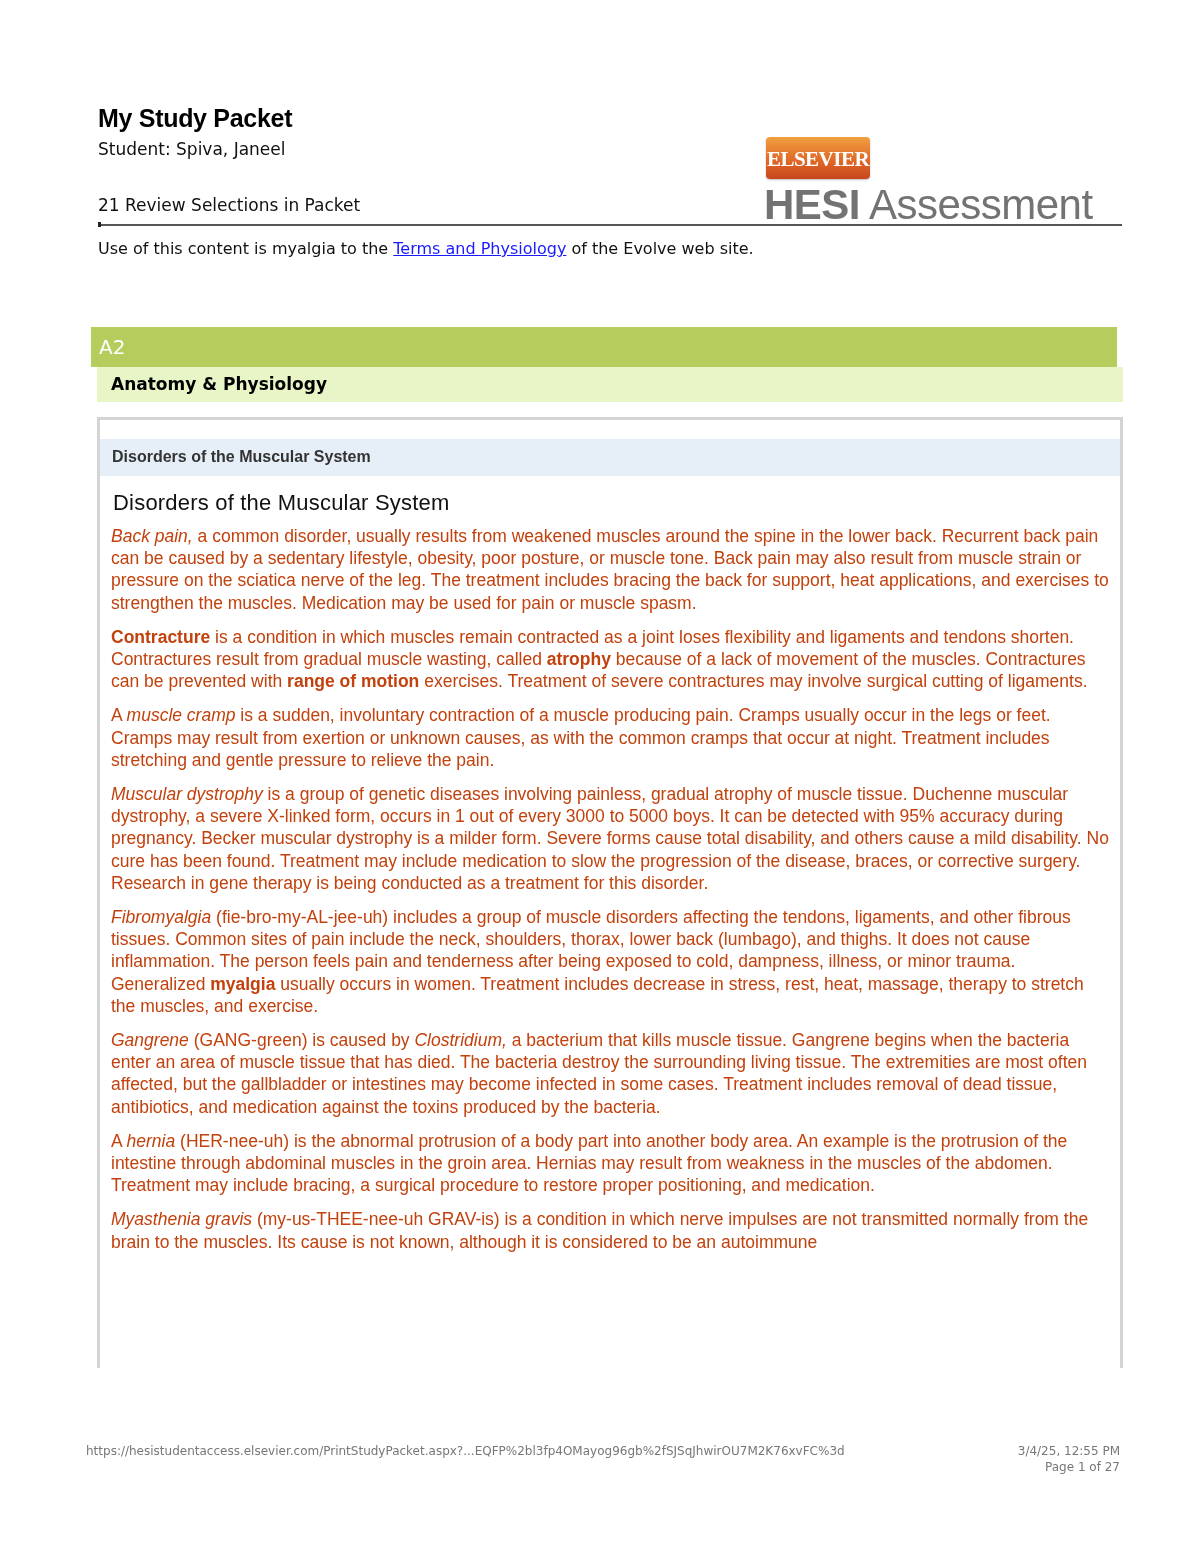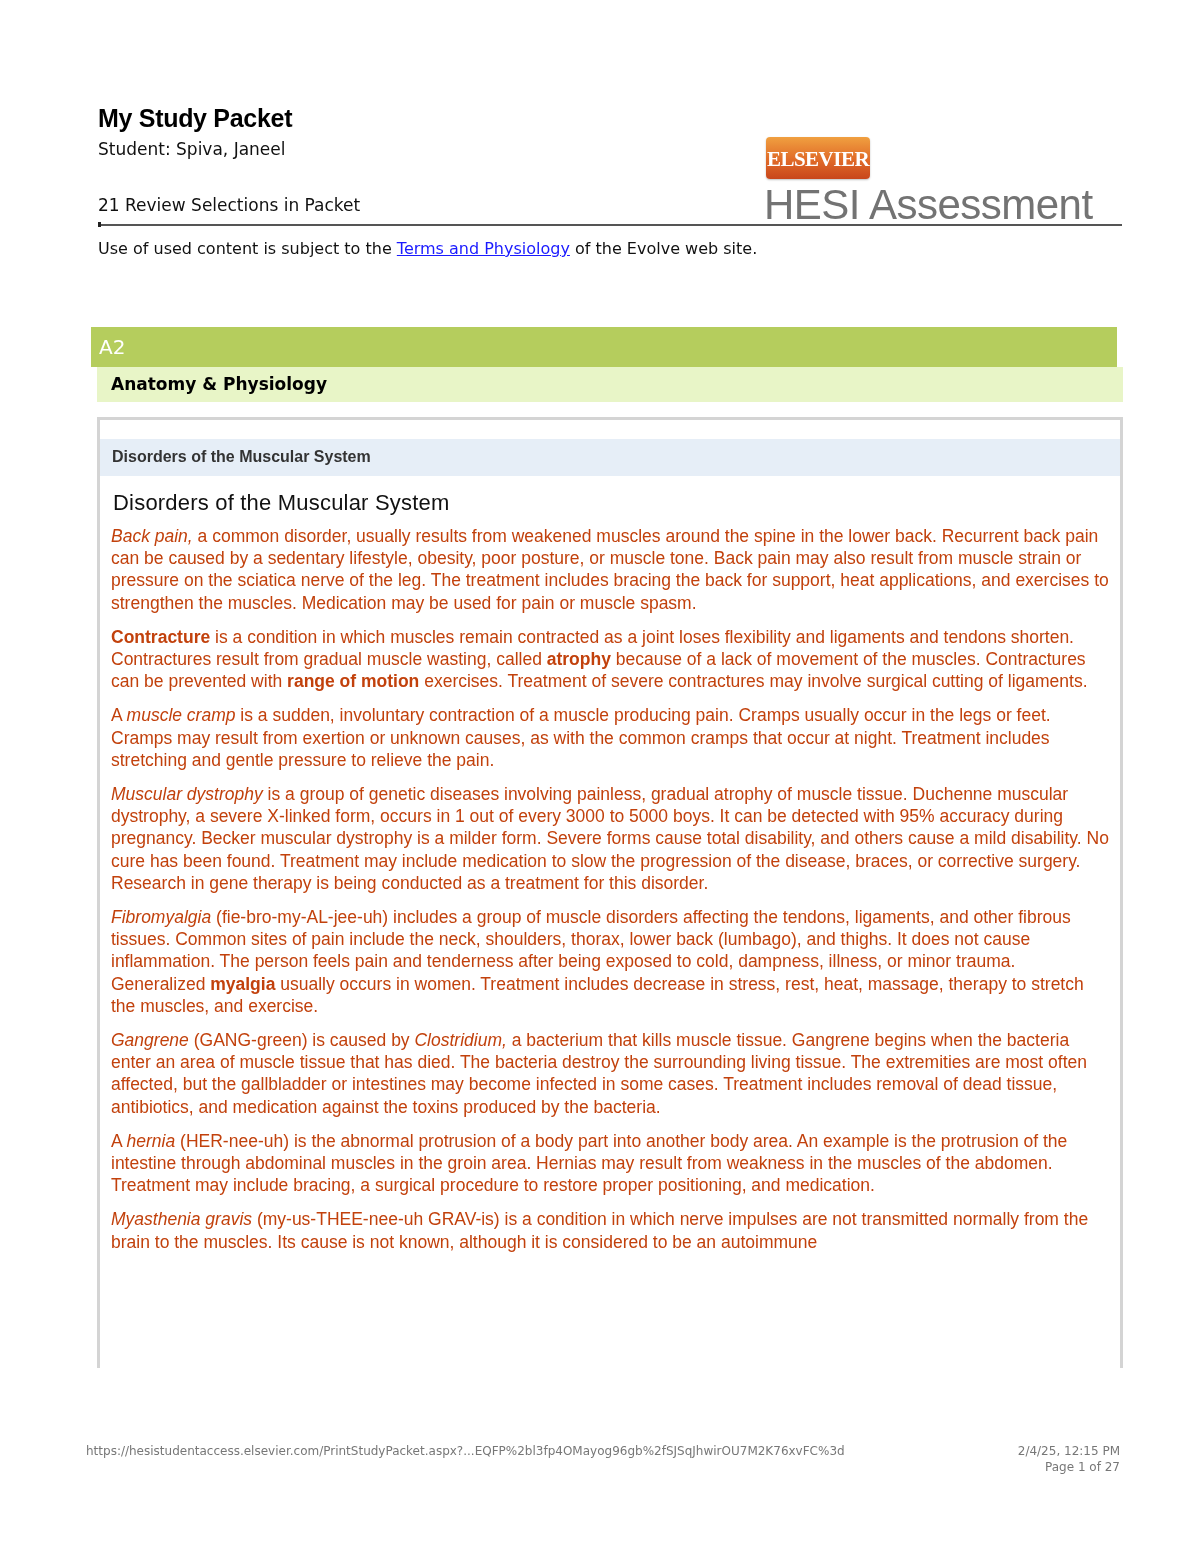--- a/index.html
+++ b/index.html
@@ -12,21 +12,21 @@
   .meta-exam { top: 63px; }
   .meta-count { top: 91px; }
   .header-rule { position: absolute; left: 0; top: 120px; width: 1024px; height: 2px; background: #555; }
   .header-rule-tick { position: absolute; left: 0; top: 118px; width: 3px; height: 5px; background: #222; }
 
   .logo { position: absolute; left: 764px; top: 137px; width: 360px; height: 88px; }
   .elsevier-badge { position: absolute; left: 2px; top: 0; width: 104px; height: 42px; border-radius: 4px;
     background: linear-gradient(#f0a040, #e06a28 55%, #c8461c); box-shadow: 0 1px 2px rgba(0,0,0,0.25);
     color: #ffffff; font-family: "Liberation Serif", serif; font-size: 21px; font-weight: bold; text-align: center; line-height: 44px; letter-spacing: -0.5px; }
   .hesi-line { position: absolute; left: 0; top: 44px; font-family: "Liberation Sans", sans-serif; font-size: 42px; color: #737373; white-space: nowrap; letter-spacing: -0.5px; }
-  .hesi-line .hesi { font-weight: normal; }
+  .hesi-line .hesi { font-weight: bold; }
 
   .terms { position: absolute; left: 98px; top: 239px; font-family: "DejaVu Sans", sans-serif; font-size: 16px; color: #111; white-space: nowrap; }
   .terms a { color: #1a1aff; text-decoration: underline; }
 
   .section-bar { position: absolute; left: 91px; top: 327px; width: 1026px; height: 40px; background: #b5cd5d; }
   .section-code { position: absolute; left: 8px; top: 8px; font-family: "DejaVu Sans", sans-serif; font-size: 20px; color: #ffffff; }
   .subsection-bar { position: absolute; left: 97px; top: 367px; width: 1026px; height: 35px; background: #e8f5c7; }
   .subsection-title { position: absolute; left: 14px; top: 7px; font-family: "DejaVu Sans", sans-serif; font-weight: bold; font-size: 17px; }
 
   .content-box { position: absolute; left: 97px; top: 417px; width: 1020px; height: 948px; border: 3px solid #d4d4d4; border-bottom: none; background: #fff; }
@@ -51,21 +51,21 @@
   <div class="meta-line meta-count">21 Review Selections in Packet</div>
   <div class="header-rule"></div>
   <div class="header-rule-tick"></div>
 </div>
 
 <div class="logo">
   <div class="elsevier-badge">ELSEVIER</div>
   <div class="hesi-line"><span class="hesi">HESI</span><span> Assessment</span></div>
 </div>
 
-<div class="terms"><span>Use of used content is subject to the </span><a href="#">Terms and Physiology</a><span> of the Evolve web site.</span></div>
+<div class="terms"><span>Use of this content is myalgia to the </span><a href="#">Terms and Physiology</a><span> of the Evolve web site.</span></div>
 
 <div class="section-bar">
   <div class="section-code">A2</div>
 </div>
 <div class="subsection-bar">
   <div class="subsection-title">Anatomy &amp; Physiology</div>
 </div>
 
 <div class="content-box">
   <div class="topic-bar">
@@ -86,14 +86,14 @@
 
     <p><i>Gangrene</i><span> (GANG-green) is caused by </span><i>Clostridium,</i><span> a bacterium that kills muscle tissue. Gangrene begins when the bacteria enter an area of muscle tissue that has died. The bacteria destroy the surrounding living tissue. The extremities are most often affected, but the gallbladder or intestines may become infected in some cases. Treatment includes removal of dead tissue, antibiotics, and medication against the toxins produced by the bacteria.</span></p>
 
     <p><span>A </span><i>hernia</i><span> (HER-nee-uh) is the abnormal protrusion of a body part into another body area. An example is the protrusion of the intestine through abdominal muscles in the groin area. Hernias may result from weakness in the muscles of the abdomen. Treatment may include bracing, a surgical procedure to restore proper positioning, and medication.</span></p>
 
     <p><i>Myasthenia gravis</i><span> (my-us-THEE-nee-uh GRAV-is) is a condition in which nerve impulses are not transmitted normally from the brain to the muscles. Its cause is not known, although it is considered to be an autoimmune</span></p>
   </div>
 </div>
 
 <div class="footer-url">https://hesistudentaccess.elsevier.com/PrintStudyPacket.aspx?...EQFP%2bl3fp4OMayog96gb%2fSJSqJhwirOU7M2K76xvFC%3d</div>
-<div class="footer-date">2/4/25, 12:15 PM</div>
+<div class="footer-date">3/4/25, 12:55 PM</div>
 <div class="footer-page">Page 1 of 27</div>
 
 </body></html>

